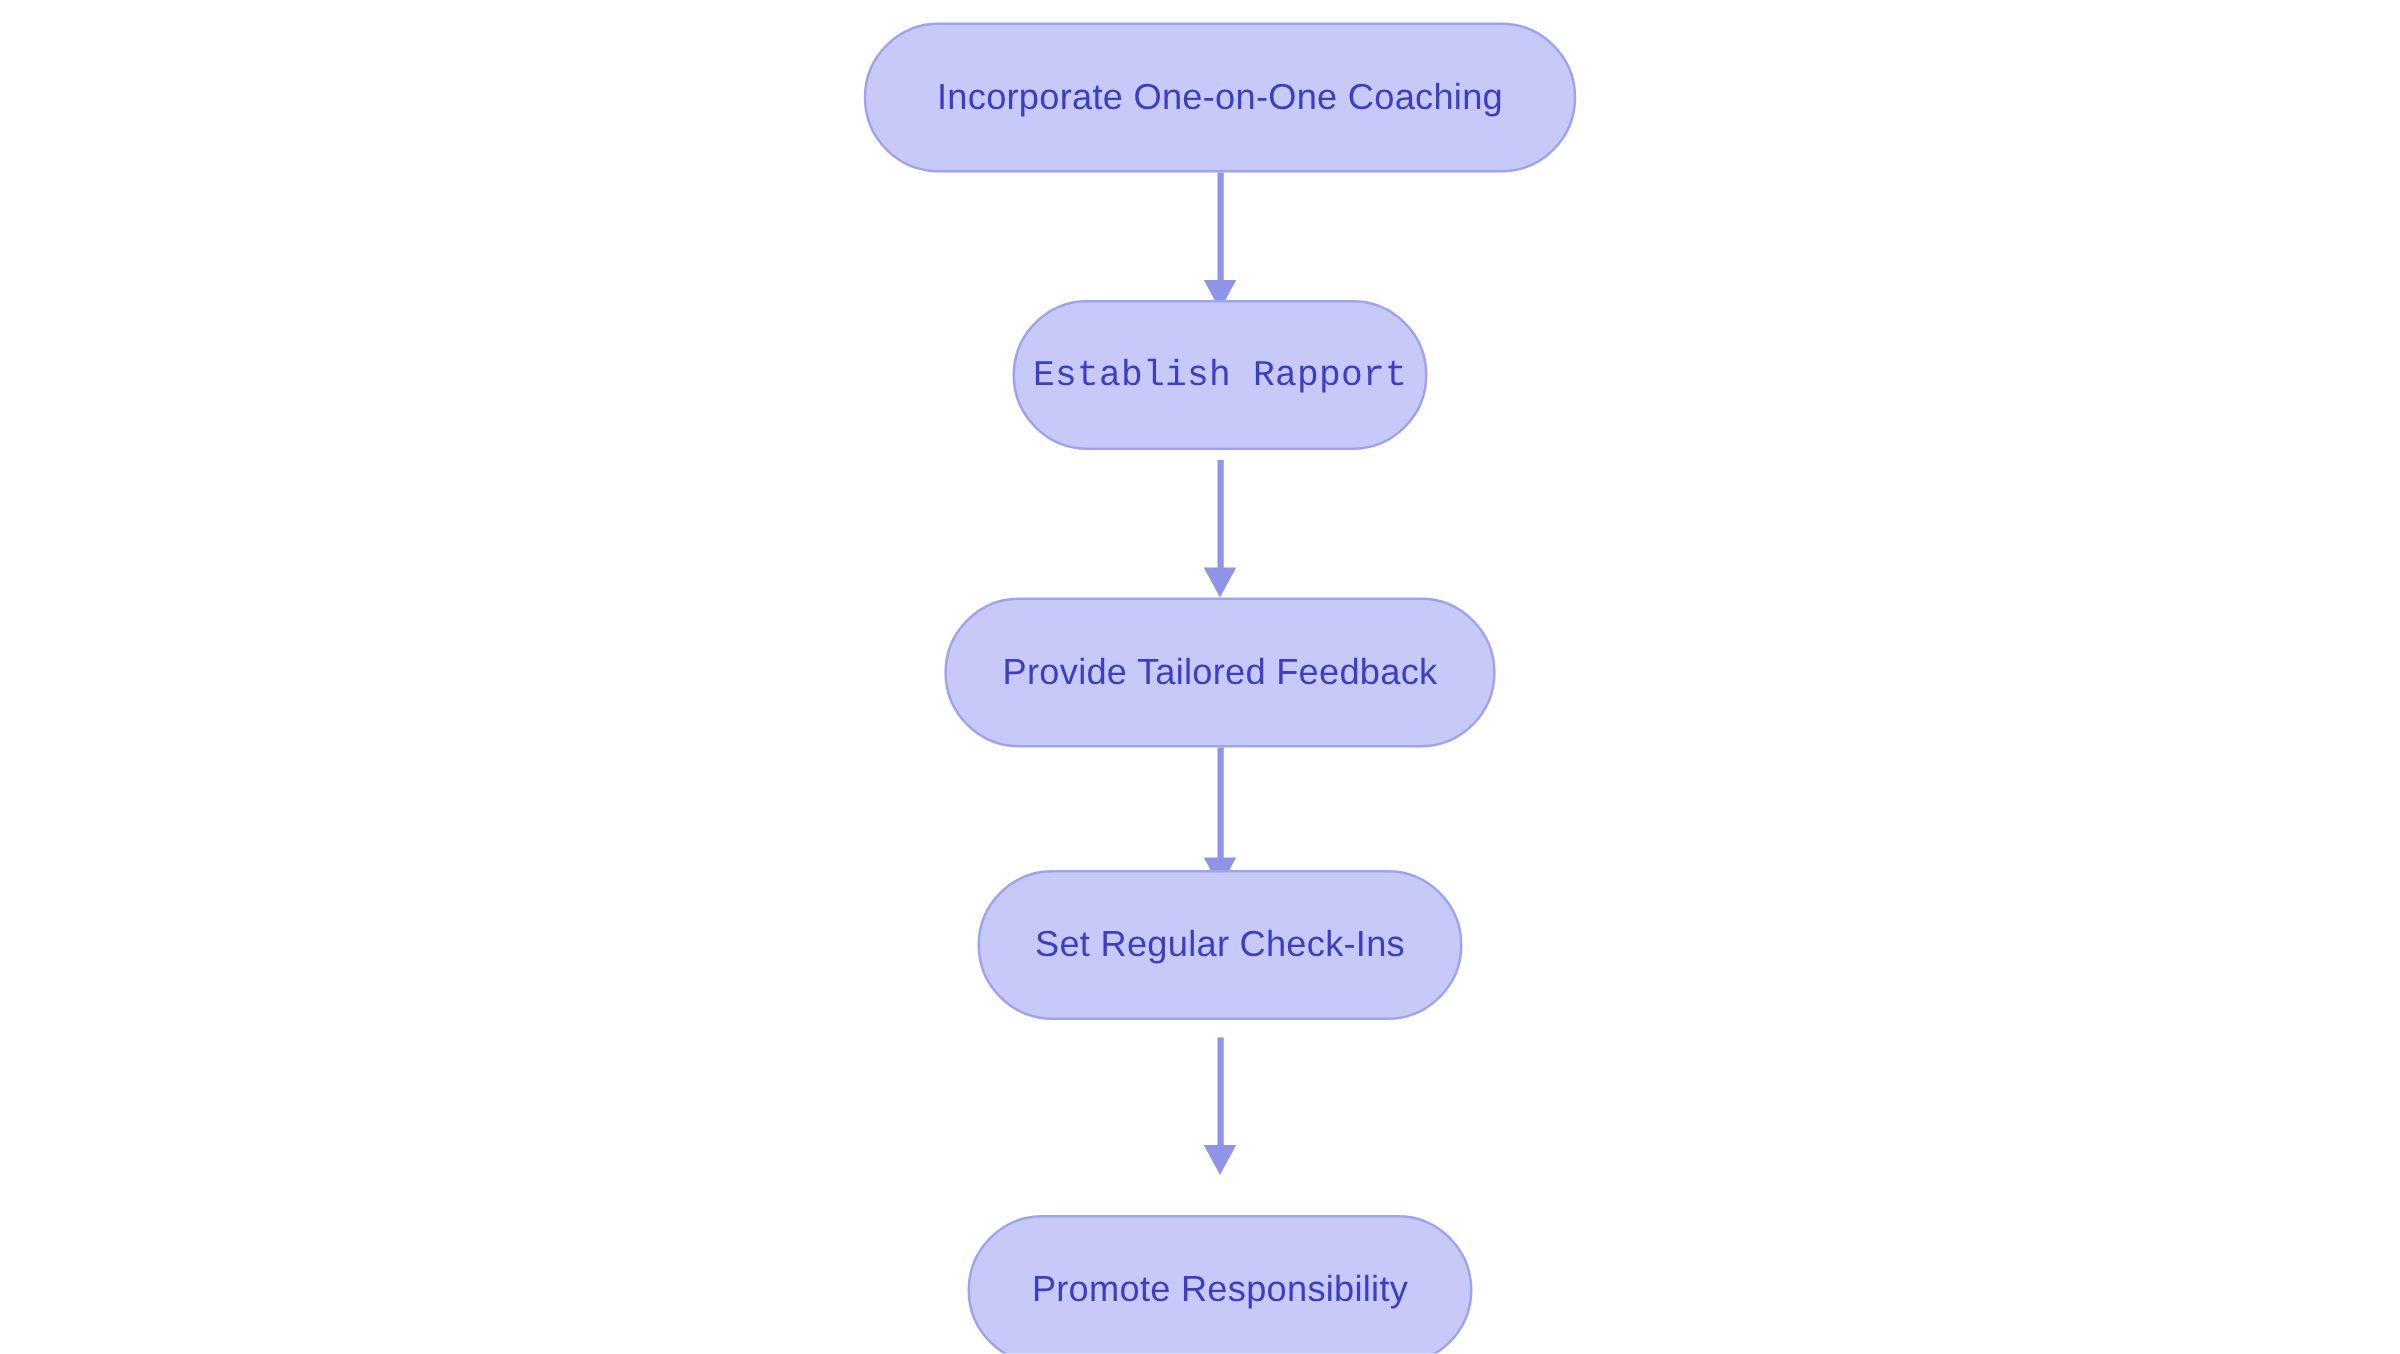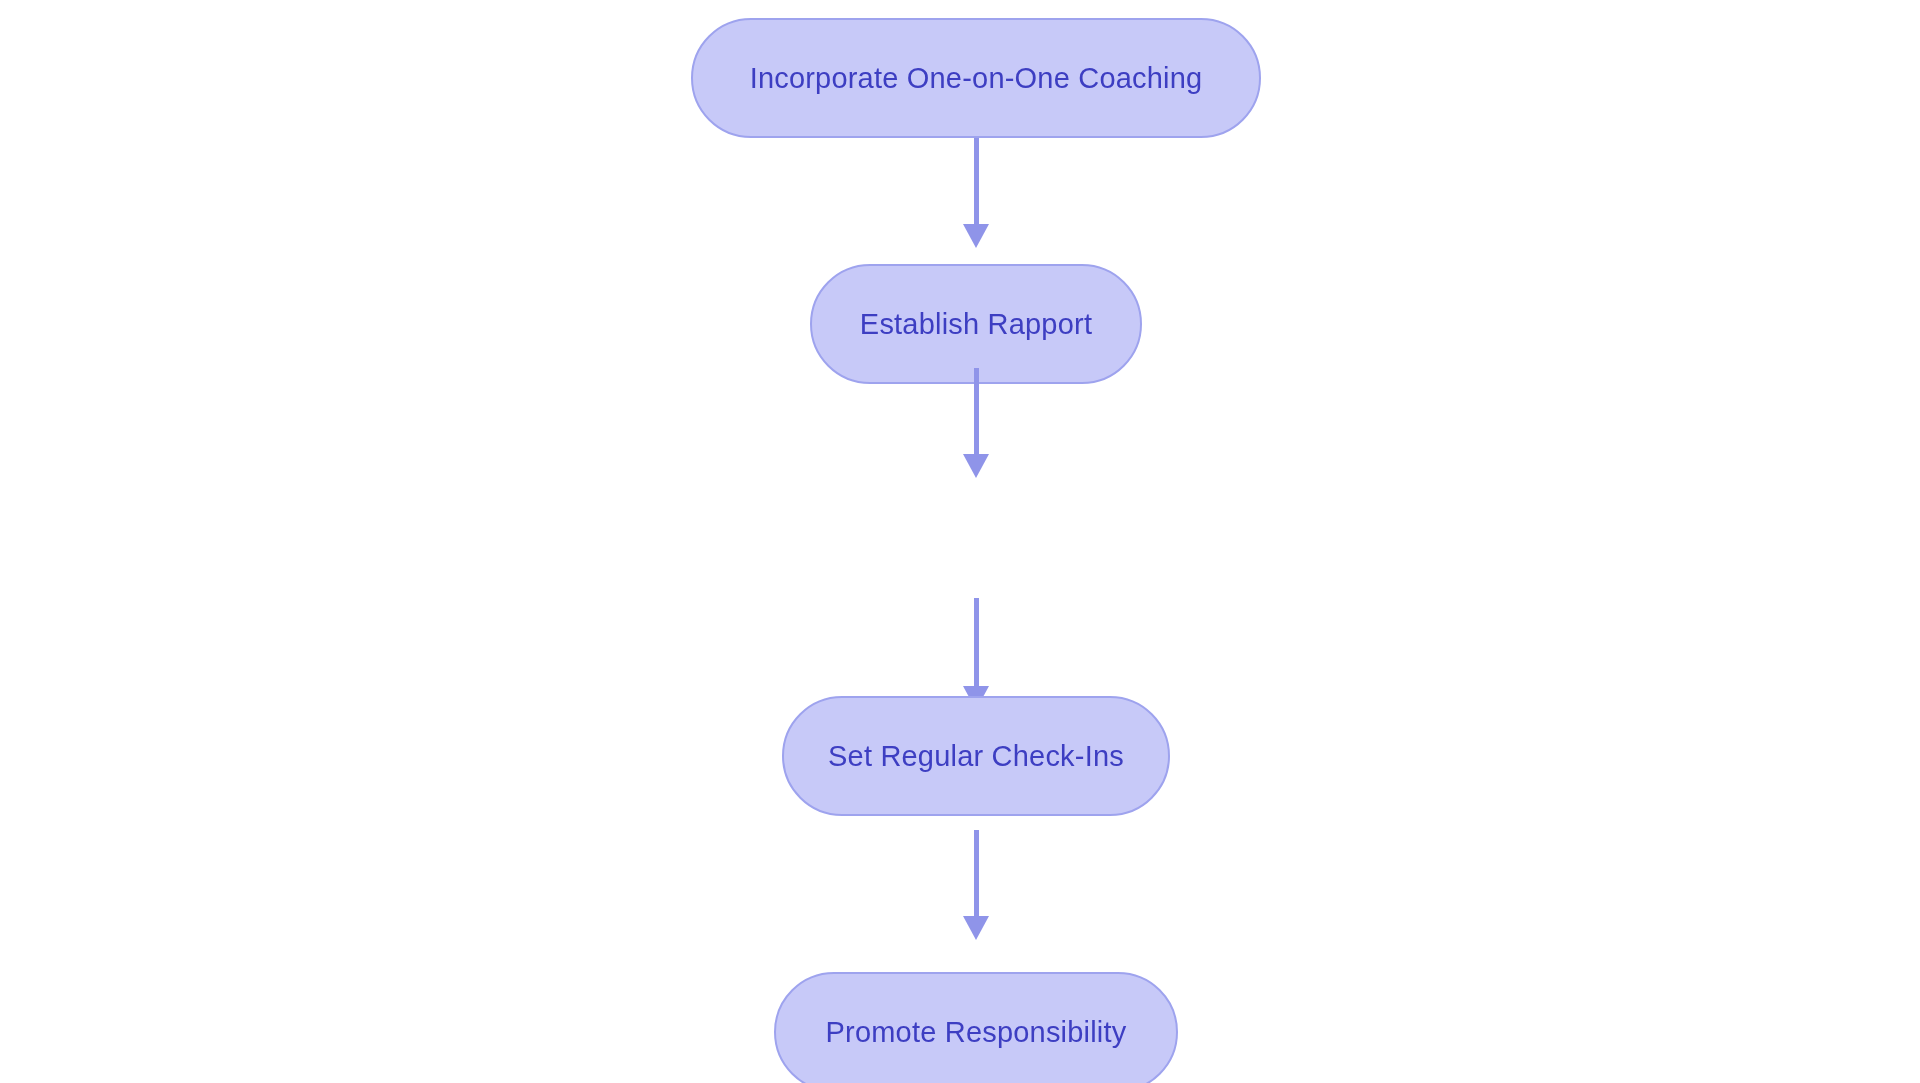--- a/index.html
+++ b/index.html
@@ -32,21 +32,21 @@
   }
   .node span {
     font-size: 29px;
     line-height: 1;
     color: var(--node-text, #3d3ec2);
     white-space: nowrap;
     letter-spacing: 0.2px;
   }
   
   .n0 { top: 18px;  width: 570px; }
-  .n1 { top: 264px; width: 332px; }
+  .n1 { top: 240px; width: 332px; font-family: Liberation Mono, monospace; }
   .n2 { top: 478px; width: 441px; }
   .n3 { top: 696px; width: 388px; }
   .n4 { top: 972px; width: 404px; }
 
   .arrow {
     position: absolute;
     left: 50%;
     transform: translateX(-50%);
     width: 28px;
   }
@@ -88,20 +88,23 @@
   </div>
 
   <div class="arrow a0"></div>
 
   <div class="node n1">
     <span>Establish Rapport</span>
   </div>
 
   <div class="arrow a1"></div>
 
+  <div class="node n2">
+    <span>Provide Tailored Feedback</span>
+  </div>
 
   <div class="arrow a2"></div>
 
   <div class="node n3">
     <span>Set Regular Check-Ins</span>
   </div>
 
   <div class="arrow a3"></div>
 
   <div class="node n4">

